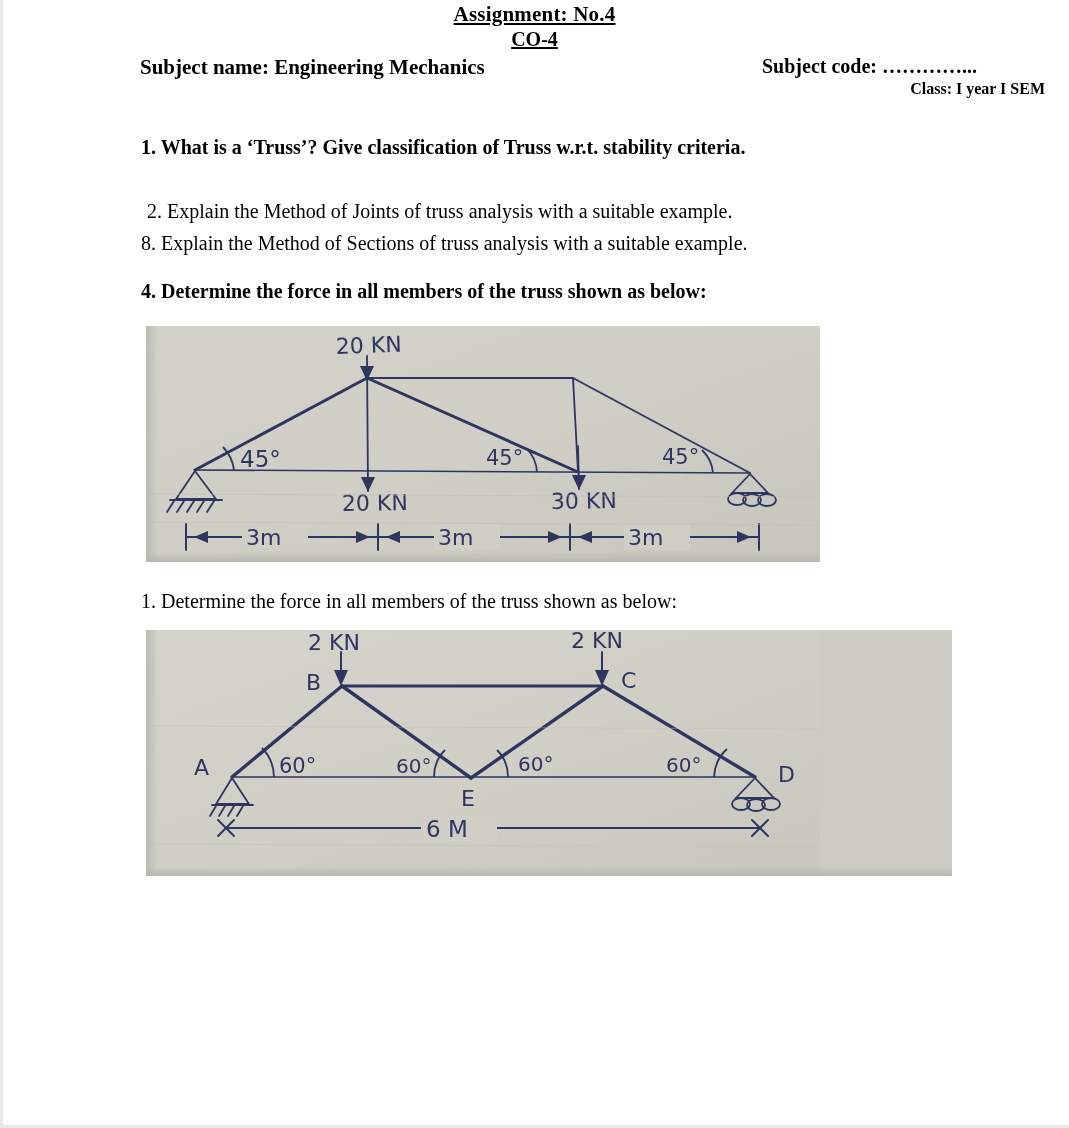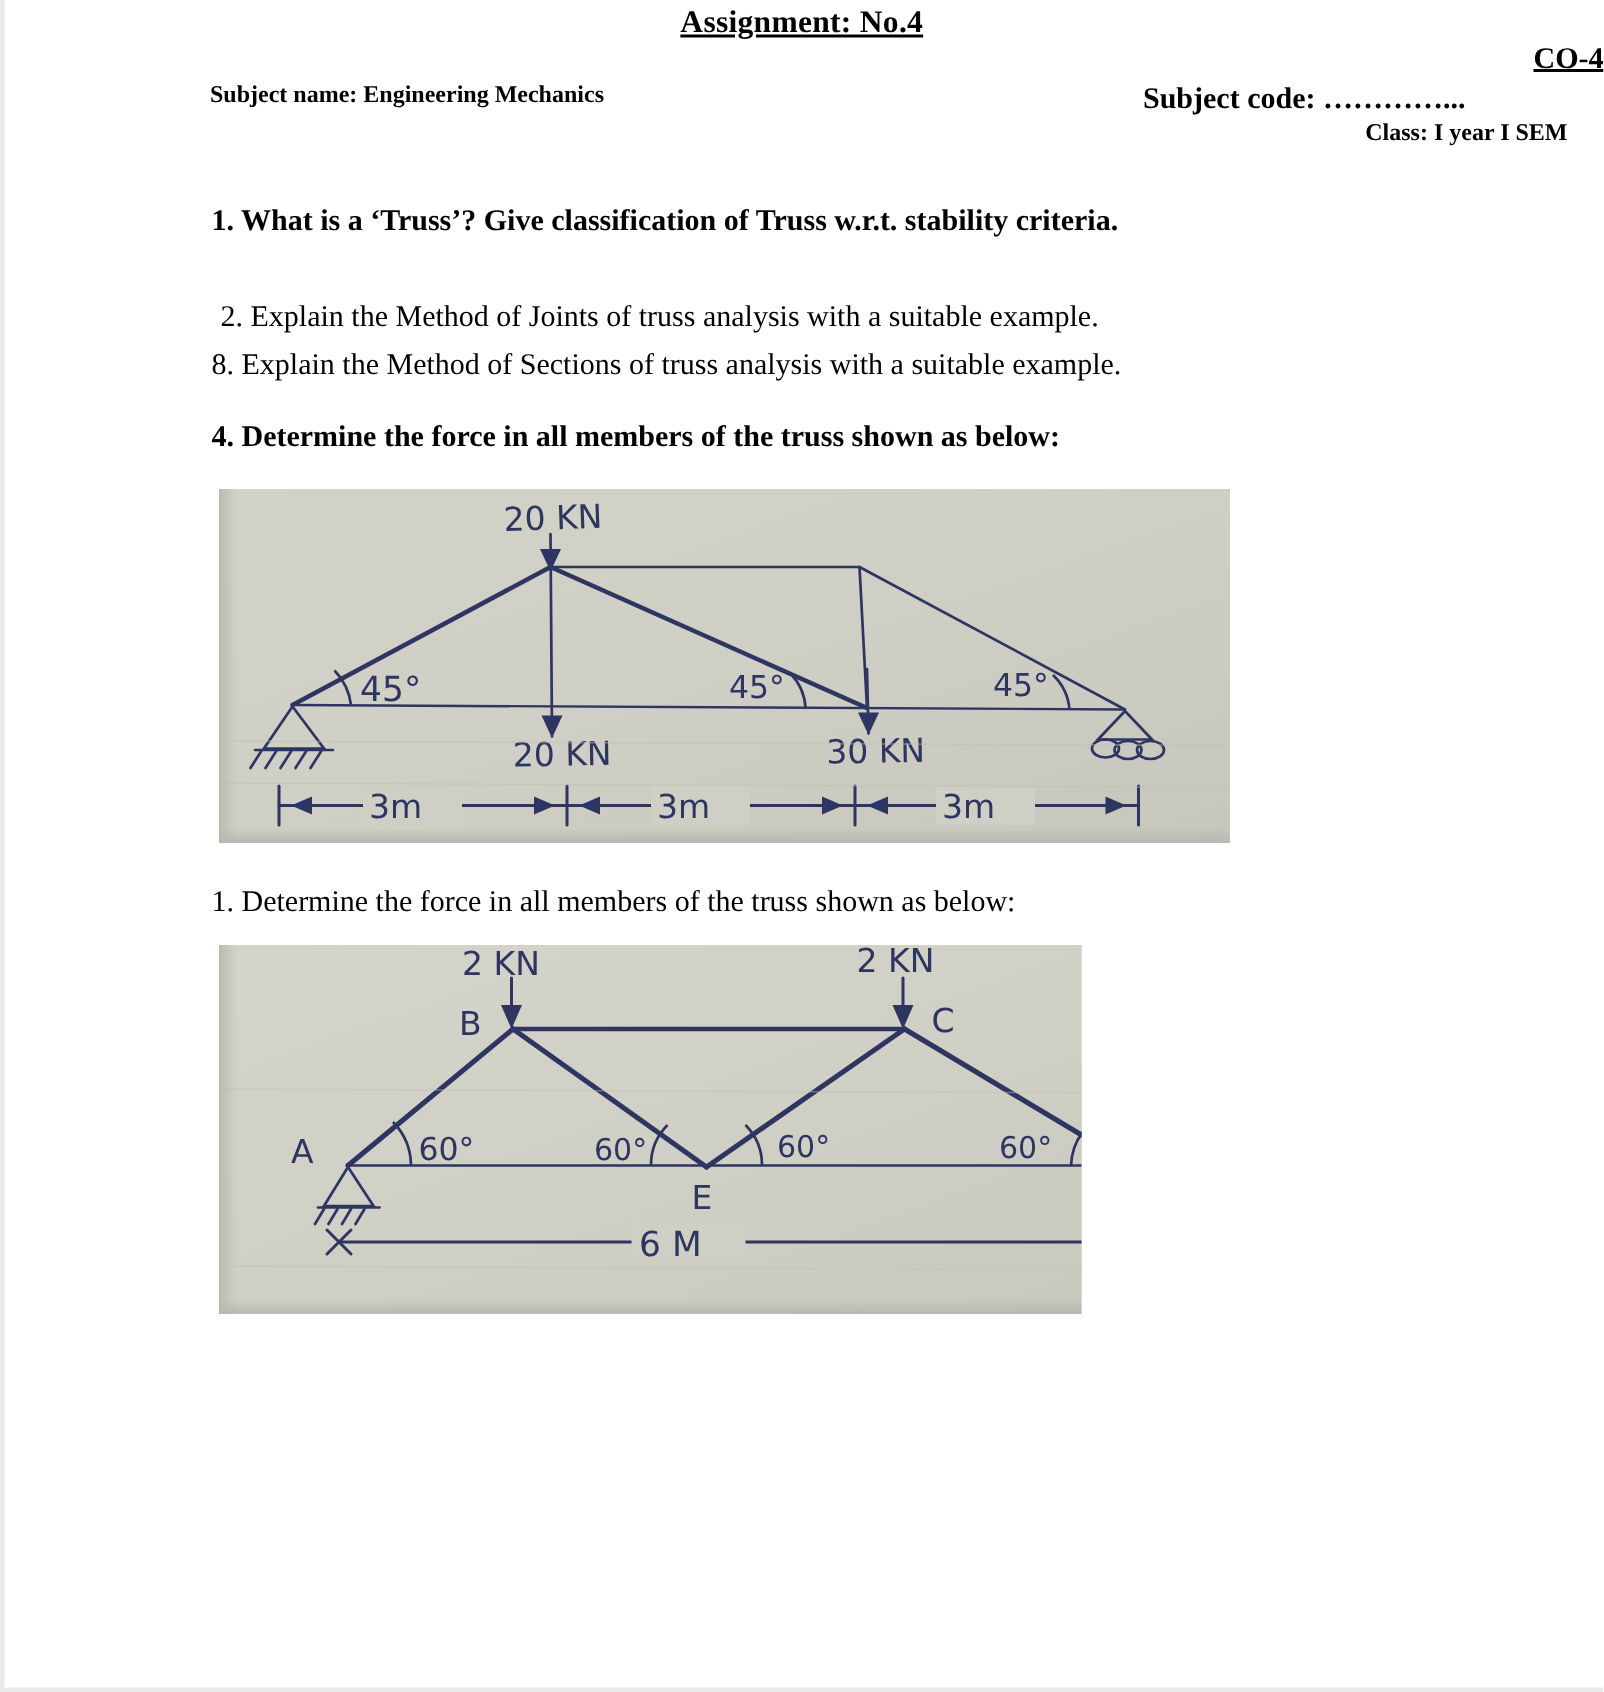--- a/index.html
+++ b/index.html
@@ -46,31 +46,31 @@
     font-weight: bold;
     font-size: 21px;
     letter-spacing: .2px;
   }
   .hdr-title span { text-decoration: underline; }
   .hdr-sub {
     position: absolute;
     top: 28px;
     left: 0;
     width: 1069px;
-    text-align: right;
+    text-align: center;
     font-weight: bold;
     font-size: 20px;
   }
   .hdr-sub span { text-decoration: underline; }
   .subj-name {
     position: absolute;
     top: 55px;
     left: 140px;
     font-weight: bold;
-    font-size: 16px;
+    font-size: 21px;
   }
   .subj-code {
     position: absolute;
     top: 55px;
     left: 762px;
     font-weight: bold;
     font-size: 20px;
   }
   .class-line {
     position: absolute;
@@ -97,21 +97,21 @@
     position: absolute;
     overflow: hidden;
     background: #ccccc4;
   }
   #figure-truss-1 {
     left: 146px; top: 326px;
     width: 674px; height: 236px;
   }
   #figure-truss-2 {
     left: 146px; top: 630px;
-    width: 575px; height: 246px;
+    width: 806px; height: 246px;
   }
   .figure svg { display: block; }
   .paper-shadow-l {
     position: absolute;
     left: 0; top: 0;
     width: 12px; height: 100%;
     background: linear-gradient(to right, #b9bab2, rgba(185,186,178,0));
     pointer-events: none;
   }
   .paper-shadow-b {

